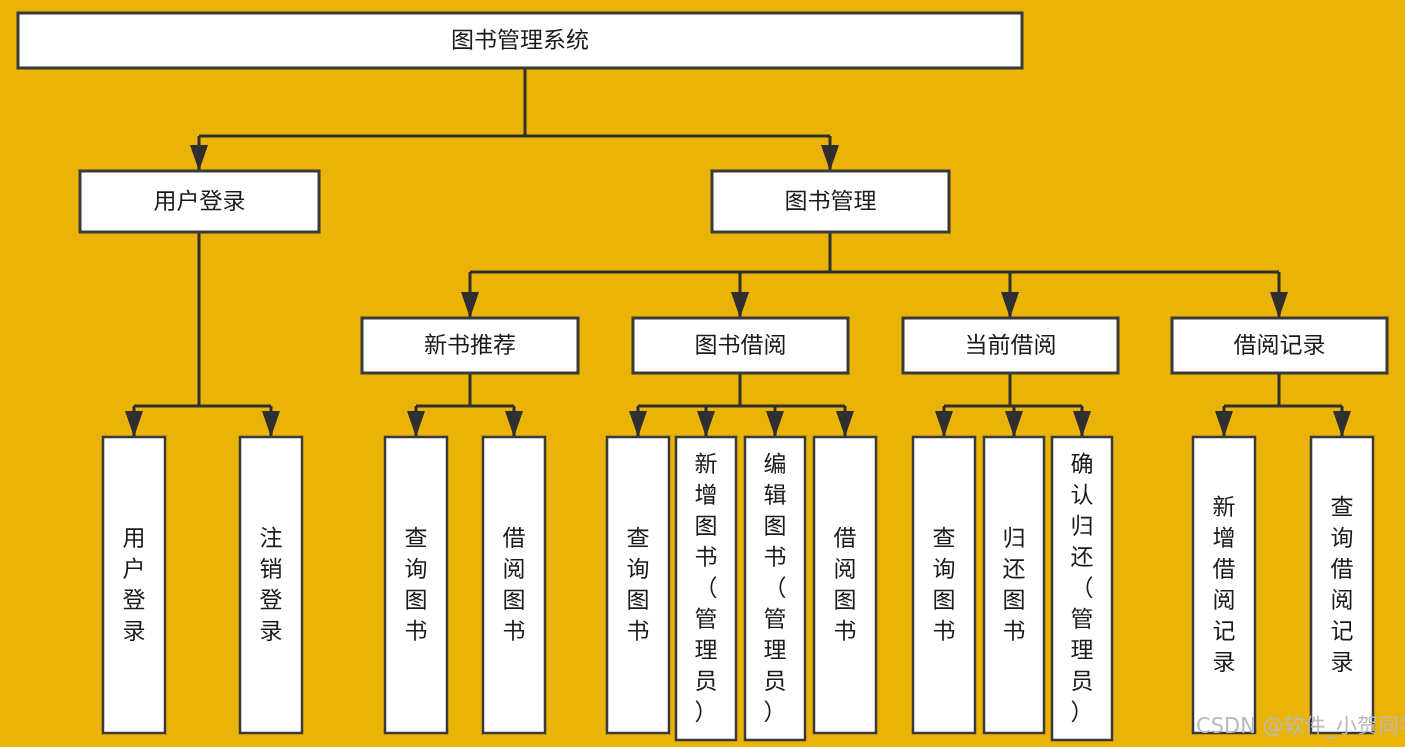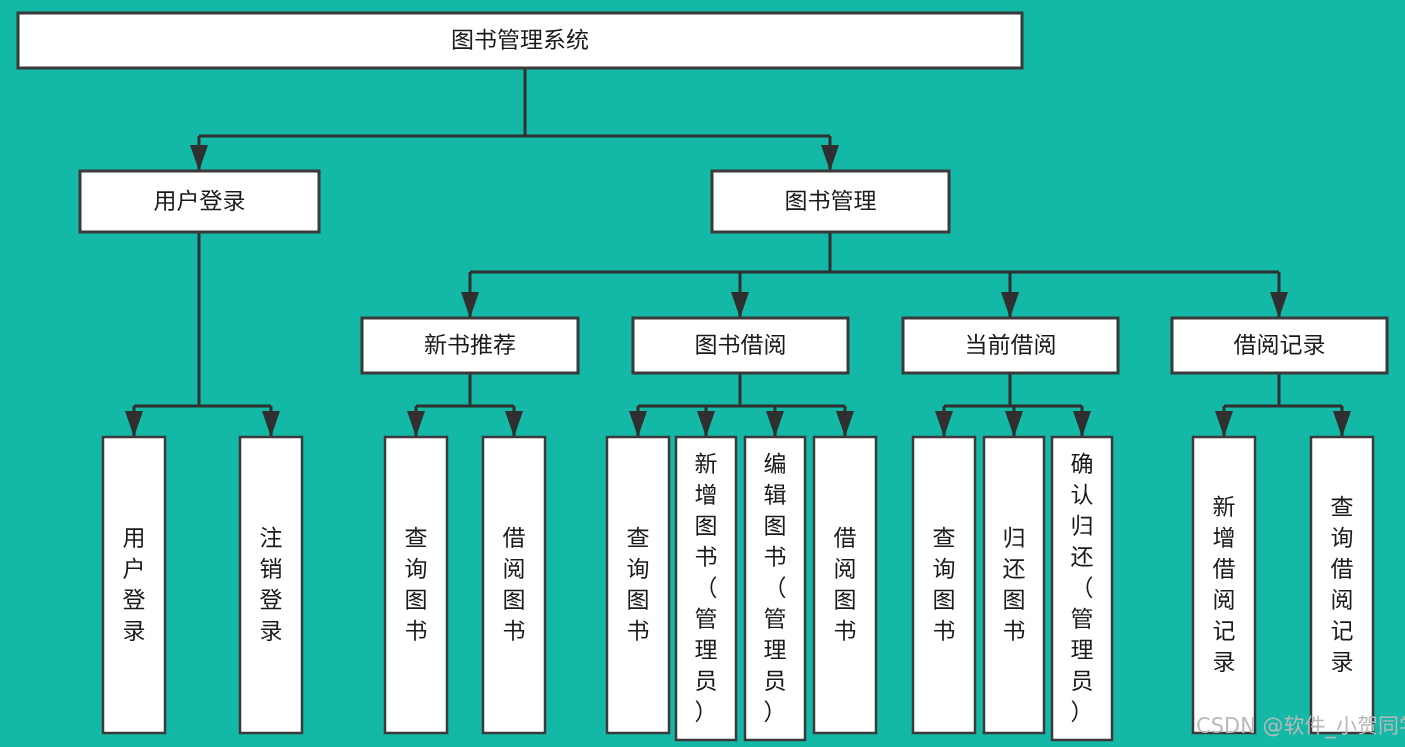--- a/index.html
+++ b/index.html
@@ -11,21 +11,21 @@
   body {
     font-family: "Liberation Sans", "DejaVu Sans", sans-serif;
     width: 1405px;
     height: 747px;
     overflow: hidden;
   }
   #diagram-root {
     position: relative;
     width: 1405px;
     height: 747px;
-    background: #14b8a6;
+    background: #eab308;
   }
   svg#flow-svg {
     display: block;
     width: 1405px;
     height: 747px;
   }
   .node-box {
     fill: #ffffff;
     stroke: #3a3a3a;
     stroke-width: 3;

